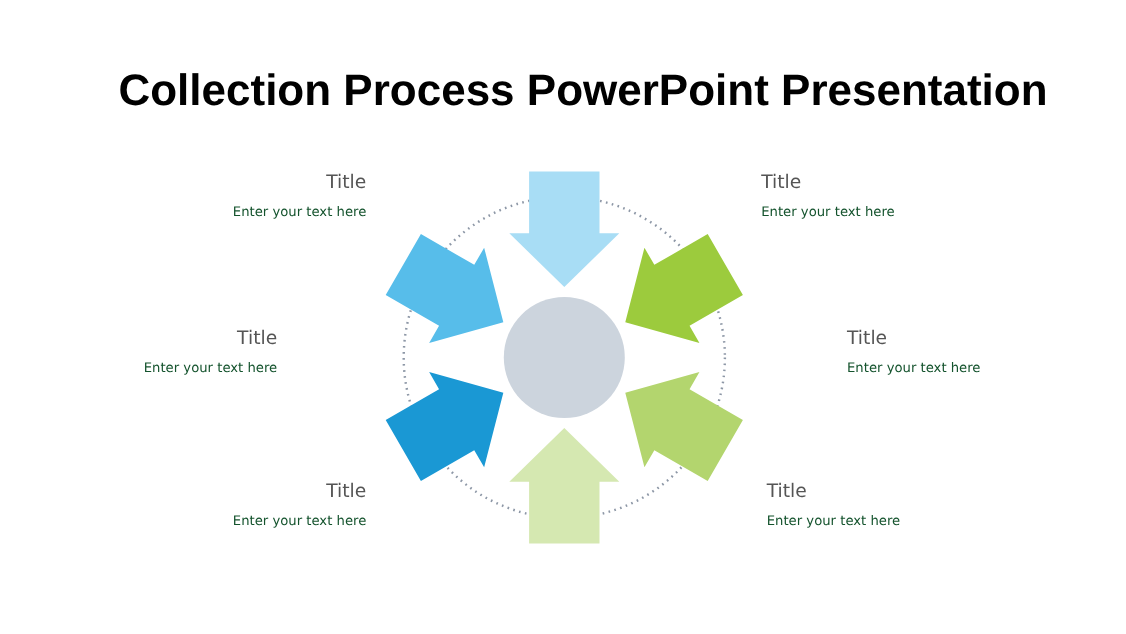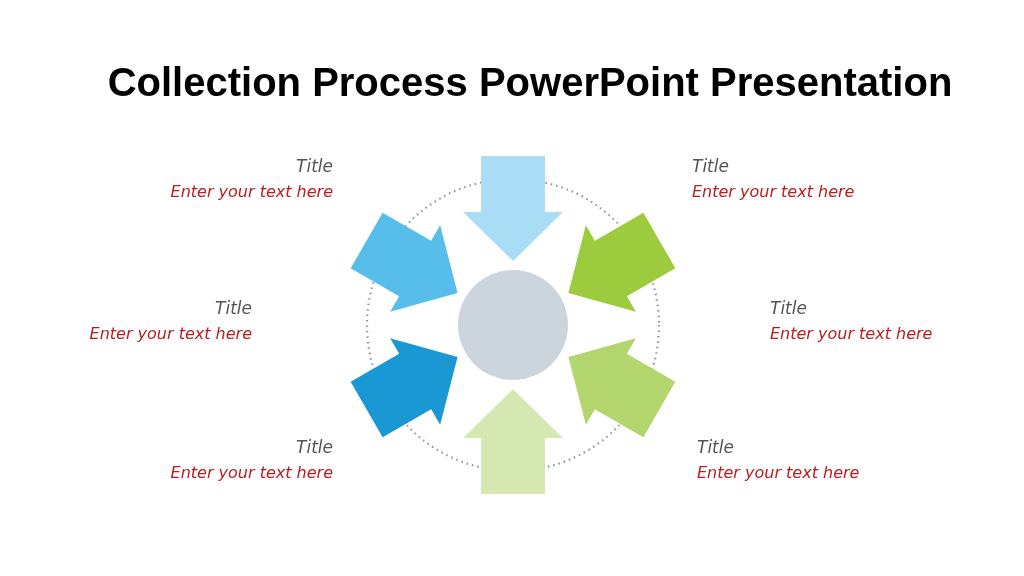--- a/index.html
+++ b/index.html
@@ -1,20 +1,20 @@
 <!DOCTYPE html>
 <html><head>
 <meta charset="utf-8">
 <style>
   html,body{margin:0;padding:0;background:#fff;}
   body{width:1024px;height:576px;position:relative;overflow:hidden;font-family:"Liberation Sans",sans-serif;}
   .title{position:absolute;left:0;width:1060px;top:60px;text-align:center;font-size:40px;font-weight:bold;color:#000;letter-spacing:0px;}
-  .block{position:absolute;width:200px;font-style:italic;}
+  .block{position:absolute;width:200px;}
   .block .t{font-family:"DejaVu Sans",sans-serif;font-size:17px;color:#555;line-height:20px;}
-  .block .s{font-family:"DejaVu Sans",sans-serif;font-size:16px;color:#b91c1c;line-height:16px;margin-top:8px;}
+  .block .s{font-family:"DejaVu Sans",sans-serif;font-size:12px;color:#14532d;line-height:16px;margin-top:8px;}
   .right{text-align:right;}
   .left{text-align:left;}
   svg{position:absolute;left:0;top:0;}
 </style>
 </head>
 <body>
 
 <div class="title">Collection Process PowerPoint Presentation</div>
 
 <svg width="1024" height="576">

